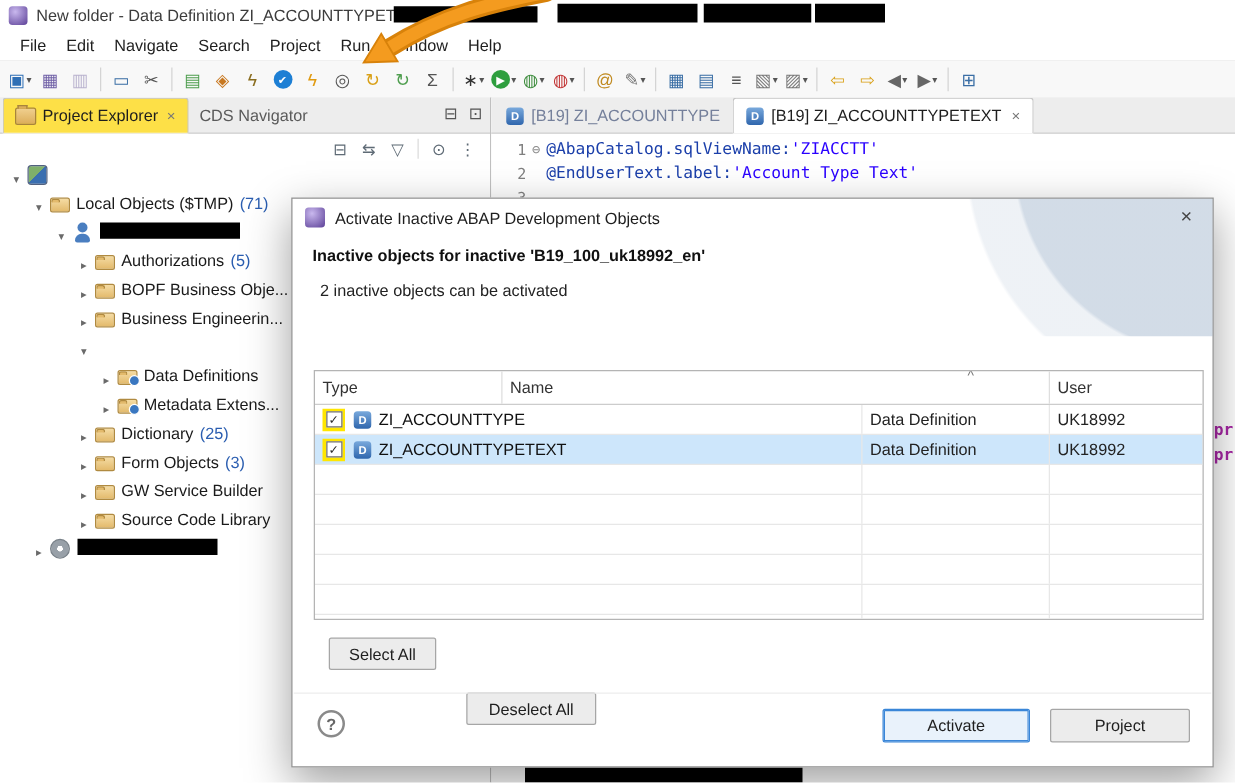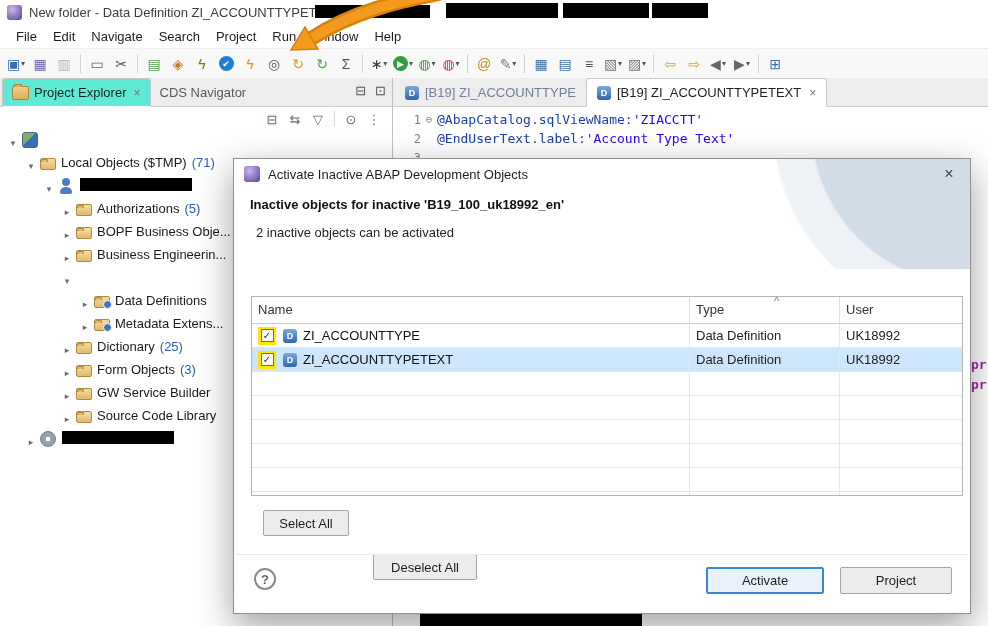--- a/index.html
+++ b/index.html
@@ -19,21 +19,21 @@
   .tbi{min-width:24px;height:23px;display:flex;align-items:center;justify-content:center;border-radius:3px;font-size:14px;flex:none;}
   .tbi .pill{width:15px;height:15px;border-radius:50%;display:flex;align-items:center;justify-content:center;font-size:9px;}
   .dd{font-size:8px;color:#555;margin-left:1px;}
   .tbsep{width:1px;height:19px;background:#d4d4d4;margin:0 4px;flex:none;}
 
   
   .main{position:absolute;top:78px;left:0;width:988px;bottom:0;display:flex;}
   .leftpanel{width:392px;flex:none;border-right:1px solid #c0c0c0;display:flex;flex-direction:column;background:#fff;}
   .panel-tabs{height:28px;background:#ededed;display:flex;align-items:flex-end;border-bottom:1px solid #d0d0d0;position:relative;padding-left:2px;}
   .ptab{height:27px;display:flex;align-items:center;gap:5px;padding:0 9px;color:#5a5a5a;white-space:nowrap;}
-  .ptab.active{background:#5eead4;border:1px solid #c6c6c6;border-bottom:1px solid #fafafa;border-radius:3px 3px 0 0;color:#1e1e1e;margin-bottom:-1px;}
+  .ptab.active{background:#fde047;border:1px solid #c6c6c6;border-bottom:1px solid #fafafa;border-radius:3px 3px 0 0;color:#1e1e1e;margin-bottom:-1px;}
   .tclose{color:#777;font-size:12px;margin-left:2px;}
   .pt-controls{position:absolute;right:6px;top:5px;display:flex;gap:9px;color:#555;font-size:13px;}
   .ico-explorer{width:15px;height:12px;background:linear-gradient(180deg,#f0cf8e,#dcae5a);border:1px solid #a8843c;border-radius:2px;position:relative;flex:none;}
   .ico-explorer::before{content:"";position:absolute;top:-3px;left:1px;width:6px;height:2px;background:#dcae5a;border:1px solid #a8843c;border-bottom:none;}
 
   .panel-toolbar{height:24px;display:flex;justify-content:flex-end;align-items:center;gap:3px;padding-right:8px;background:#fff;}
   .pti{width:20px;height:20px;display:flex;align-items:center;justify-content:center;color:#5f6b76;font-size:13px;border-radius:3px;}
   .ptsep{width:1px;height:16px;background:#dcdcdc;margin:0 3px;}
 
   
@@ -61,21 +61,21 @@
   .etab.active{background:#fff;border:1px solid #c6c6c6;border-bottom:1px solid #fff;border-radius:3px 3px 0 0;color:#1e1e1e;margin-bottom:-1px;}
   .ddls-icon{width:14px;height:14px;border-radius:3px;background:linear-gradient(180deg,#79a9dc,#2f66ad);
              color:#fff;font-size:9px;font-weight:bold;display:flex;align-items:center;justify-content:center;flex:none;}
   .ddls-icon::after{content:"D";}
   .code{flex:1;position:relative;font-family:"DejaVu Sans Mono",monospace;font-size:13px;padding-top:3px;}
   .cline{height:19px;display:flex;align-items:center;}
   .lnum{width:28px;text-align:right;color:#808080;flex:none;font-size:12px;}
   .fold{width:16px;flex:none;text-align:center;color:#8a8a8a;font-size:11px;}
   .ann{color:#1b3faa;}
   .str{color:#2a00ff;}
-  .frag{position:absolute;left:578px;font-family:"DejaVu Sans Mono",monospace;color:#a626a4;font-weight:bold;margin-top:20px;}
+  .frag{position:absolute;left:578px;font-family:"DejaVu Sans Mono",monospace;color:#a626a4;font-weight:bold;}
 
   
   .dialog{position:absolute;left:233px;top:158px;width:736px;height:454px;background:#fff;border:1px solid #8f8f8f;
           box-shadow:0 12px 34px rgba(0,0,0,.38);z-index:10;}
   .dlg-deco{position:absolute;top:0;right:0;width:230px;height:110px;pointer-events:none;
             background:radial-gradient(circle at 100% -30%, rgba(116,146,180,.32) 0 58%, rgba(116,146,180,.12) 59% 72%, transparent 73%);}
   .dlg-titlebar{height:30px;display:flex;align-items:center;gap:8px;padding:0 10px;position:relative;}
   .dlg-icon{width:16px;height:16px;border-radius:3px;background:radial-gradient(circle at 35% 30%,#c9b8ee,#5b3f96);flex:none;}
   .dlg-title{color:#1e1e1e;}
   .dlg-close{margin-left:auto;color:#444;font-size:16px;width:22px;text-align:center;}
@@ -408,22 +408,22 @@
   <div class="dlg-titlebar">
     <div class="dlg-icon"></div>
     <span class="dlg-title">Activate Inactive ABAP Development Objects</span>
     <span class="dlg-close">×</span>
   </div>
   <div class="dlg-heading">Inactive objects for inactive 'B19_100_uk18992_en'</div>
   <div class="dlg-sub">2 inactive objects can be activated</div>
 
   <div class="dlg-table">
     <div class="thead">
+        <div class="th col1">Type</div>
         <div class="th col0">Name</div>
-        <div class="th col1">Type</div>
         <div class="th col2">User</div>
         <span class="sortcaret">^</span>
       </div>
     <div class="tbody">
         <div class="tr">
           <div class="td col0">
             <span class="cbwrap">
               <span class="cb">✓</span>
             </span>
             <span class="ddls-icon"></span>

